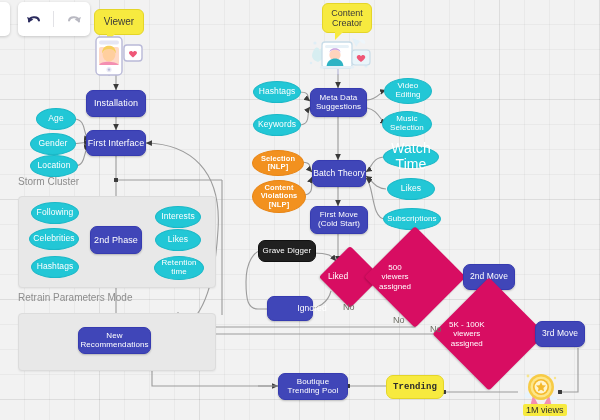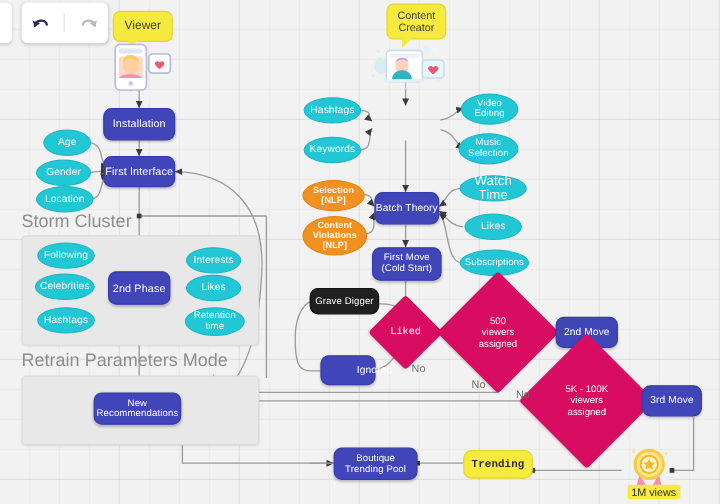--- a/index.html
+++ b/index.html
@@ -50,38 +50,38 @@
     box-shadow:0 1px 2px rgba(0,0,0,.22);
   }
   .blue{background:#4046b8;border:1px solid #363bb0;}
   .teal{background:#22c7d6;border:1px solid #1cb8c7;border-radius:50%;}
   .orange{background:#f2911f;border:1px solid #e88515;border-radius:50%;}
   .black{background:#202020;border:1px solid #111;border-radius:7px;}
   .yellow{background:#f7ea3f;border:1px solid #e4d528;color:#2b2b2b;border-radius:7px;font-weight:bold;font-family:Liberation Mono, monospace;}
 
   .diamond{
     position:absolute;
-    display:flex;align-items:center;justify-content:center;
+    display:flex;align-items:center;
   }
   .diamond .dshape{
     position:absolute;inset:0;background:#d80d62;
     transform:rotate(45deg);border-radius:3px;
     box-shadow:0 1px 2px rgba(0,0,0,.2);
   }
   .diamond .dlabel{
     position:relative;color:#fff;text-align:center;line-height:1.15;z-index:2;
   }
 
   
   .group{
     position:absolute;background:#e8e8e8;border:1px solid #dcdcdc;border-radius:4px;
     box-shadow:0 1px 2px rgba(0,0,0,.06);
   }
   .group-label{
-    position:absolute;color:#8d8d8d;font-size:15px;white-space:nowrap;
+    position:absolute;color:#8d8d8d;font-size:10px;white-space:nowrap;
   }
 
   
   .callout{
     position:absolute;background:#f7ea3f;border:1px solid #e4d528;border-radius:6px;
     color:#3a3a3a;display:flex;align-items:center;justify-content:center;
     text-align:center;line-height:1.15;
   }
   .callout:after{
     content:"";position:absolute;left:12px;bottom:-8px;
@@ -283,20 +283,24 @@
         <circle cx="33" cy="22" r="5.6" fill="#ffd3bd"></circle>
         <path d="M27.4,20.6 c0,-5 11.2,-5 11.2,0 c0,-3 -1.4,-5.4 -5.6,-5.4 c-4.2,0 -5.6,2.4 -5.6,5.4z" fill="#c9a3e0"></path>
         <path d="M24.6,33 c0.6,-5.4 4.8,-7.4 8.4,-7.4 c3.6,0 7.8,2 8.4,7.4z" fill="#2eb3c4"></path>
         <rect x="50" y="17" width="18" height="15" rx="3" fill="#eaf5fa" stroke="#c8dce8" stroke-width="1.2"></rect>
         <path d="M59,29 c-3.6,-2.6 -5.2,-4.6 -3.7,-6.3 c1.2,-1.3 2.9,-0.7 3.7,0.5 c0.8,-1.2 2.5,-1.8 3.7,-0.5 c1.5,1.7 -0.1,3.7 -3.7,6.3z" fill="#ef5777"></path>
         <rect x="18" y="33" width="34" height="2.6" rx="1.3" fill="#e4eff6"></rect>
         <path d="M36,36 L36,42" stroke="#b9b9d8" stroke-width="1.2"></path>
       </svg>
     </div>
 
+    <div class="node rect blue" style="left:310px;top:88px;width:57px;height:29px;font-size:8px;flex-direction:column;">
+      <span>Meta Data</span>
+      <span>Suggestions</span>
+    </div>
 
     <div class="node teal" style="left:253px;top:81px;width:48px;height:22px;font-size:8.5px;">
       <span>Hashtags</span>
     </div>
     <div class="node teal" style="left:253px;top:114px;width:48px;height:22px;font-size:8.5px;">
       <span>Keywords</span>
     </div>
 
     <div class="node teal" style="left:384px;top:78px;width:48px;height:26px;font-size:8px;flex-direction:column;">
       <span>Video</span>
@@ -314,40 +318,40 @@
     <div class="node orange" style="left:252px;top:150px;width:52px;height:26px;font-size:7.5px;flex-direction:column;font-weight:bold;">
       <span>Selection</span>
       <span>[NLP]</span>
     </div>
     <div class="node orange" style="left:252px;top:180px;width:54px;height:33px;font-size:7.5px;flex-direction:column;font-weight:bold;">
       <span>Content</span>
       <span>Violations</span>
       <span>[NLP]</span>
     </div>
 
-    <div class="node teal" style="left:383px;top:146px;width:56px;height:22px;font-size:11px;">
+    <div class="node teal" style="left:383px;top:146px;width:56px;height:22px;font-size:14px;">
       <span>Watch Time</span>
     </div>
     <div class="node teal" style="left:387px;top:178px;width:48px;height:22px;font-size:8.5px;">
       <span>Likes</span>
     </div>
     <div class="node teal" style="left:383px;top:208px;width:58px;height:22px;font-size:8px;">
       <span>Subscriptions</span>
     </div>
 
     <div class="node rect blue" style="left:310px;top:206px;width:58px;height:28px;font-size:8px;flex-direction:column;">
       <span>First Move</span>
       <span>(Cold Start)</span>
     </div>
 
     <div class="node black" style="left:258px;top:240px;width:58px;height:22px;font-size:8px;">
       <span>Grave Digger</span>
     </div>
 
-    <div class="diamond" style="left:316px;top:255px;width:44px;height:44px;font-family:Liberation Mono, monospace;">
+    <div class="diamond" style="left:328px;top:255px;width:44px;height:44px;">
       <div class="dshape"></div>
       <div class="dlabel" style="font-size:8.5px;">
         <span>Liked</span>
       </div>
     </div>
 
     <div class="node rect blue" style="left:267px;top:296px;width:46px;height:25px;font-size:8.5px;padding-left:44px;">
       <span>Ignored</span>
     </div>
 

